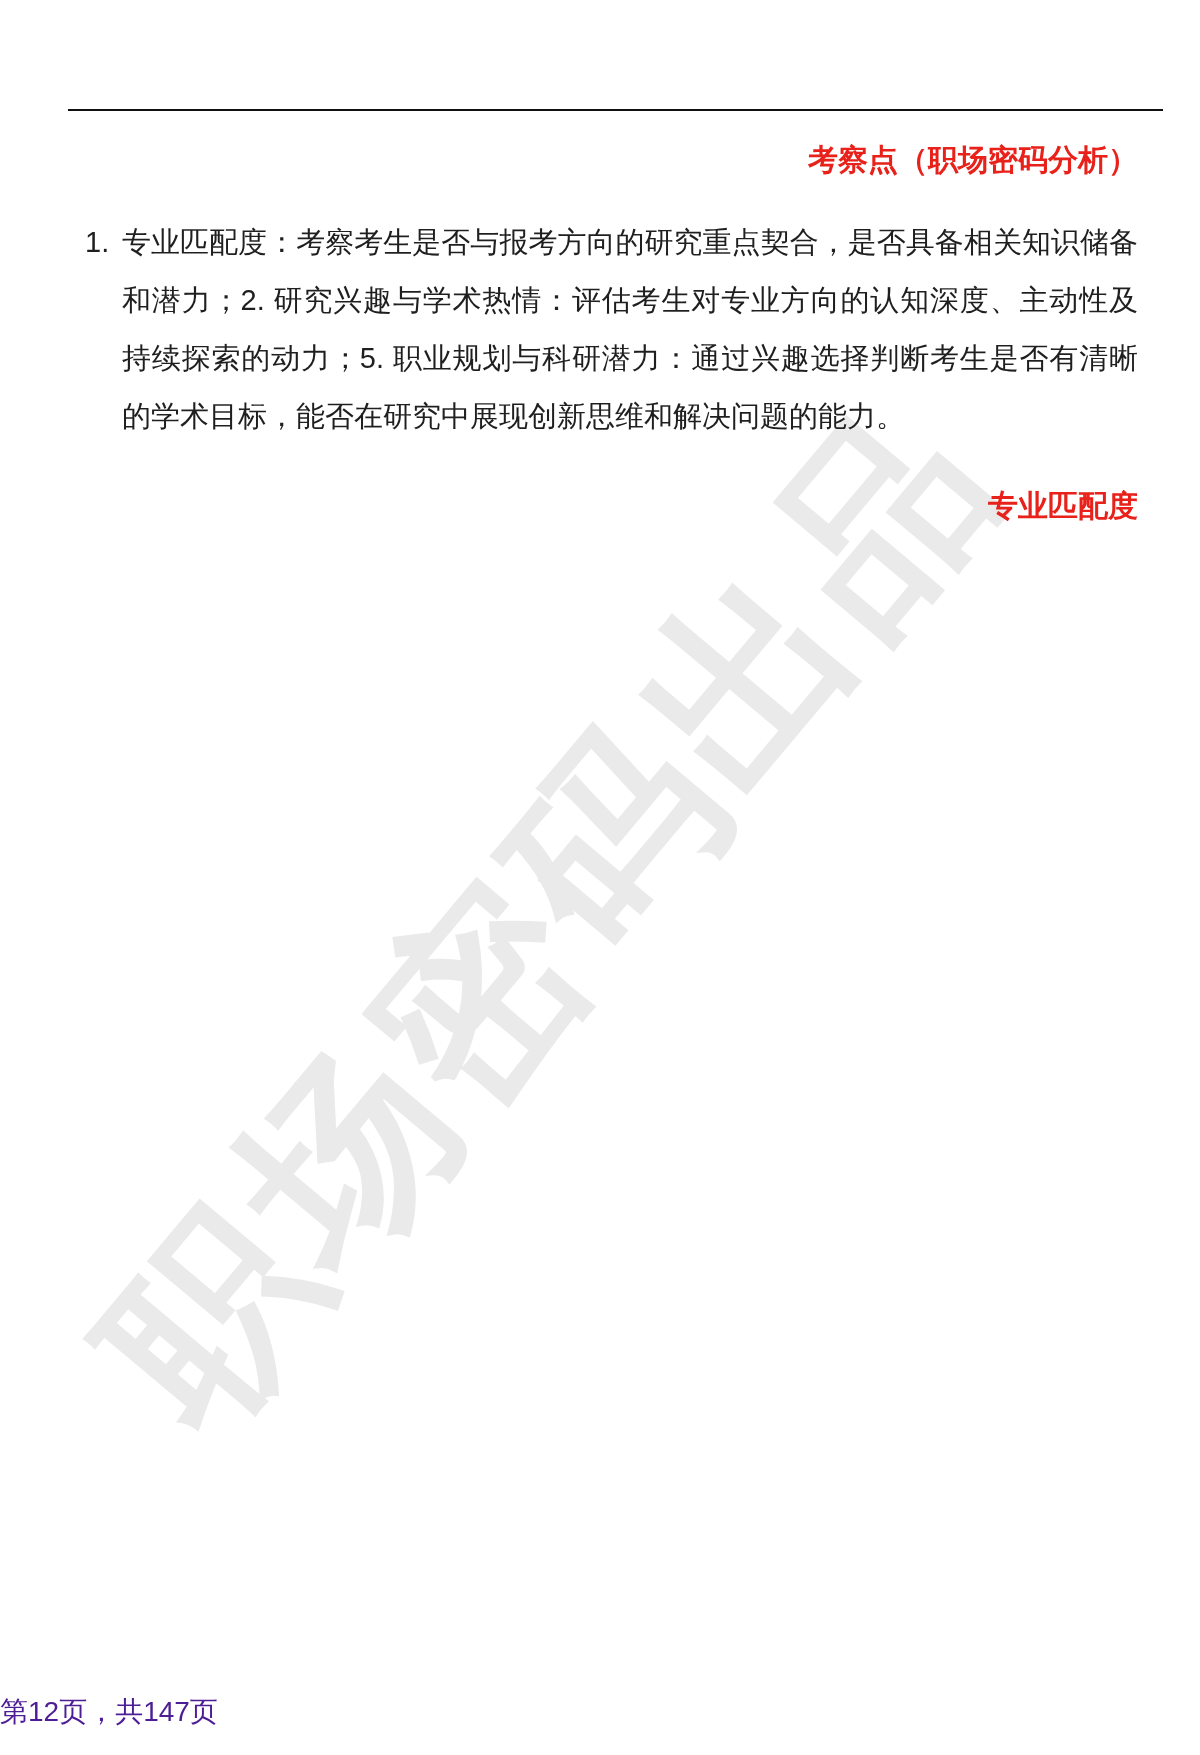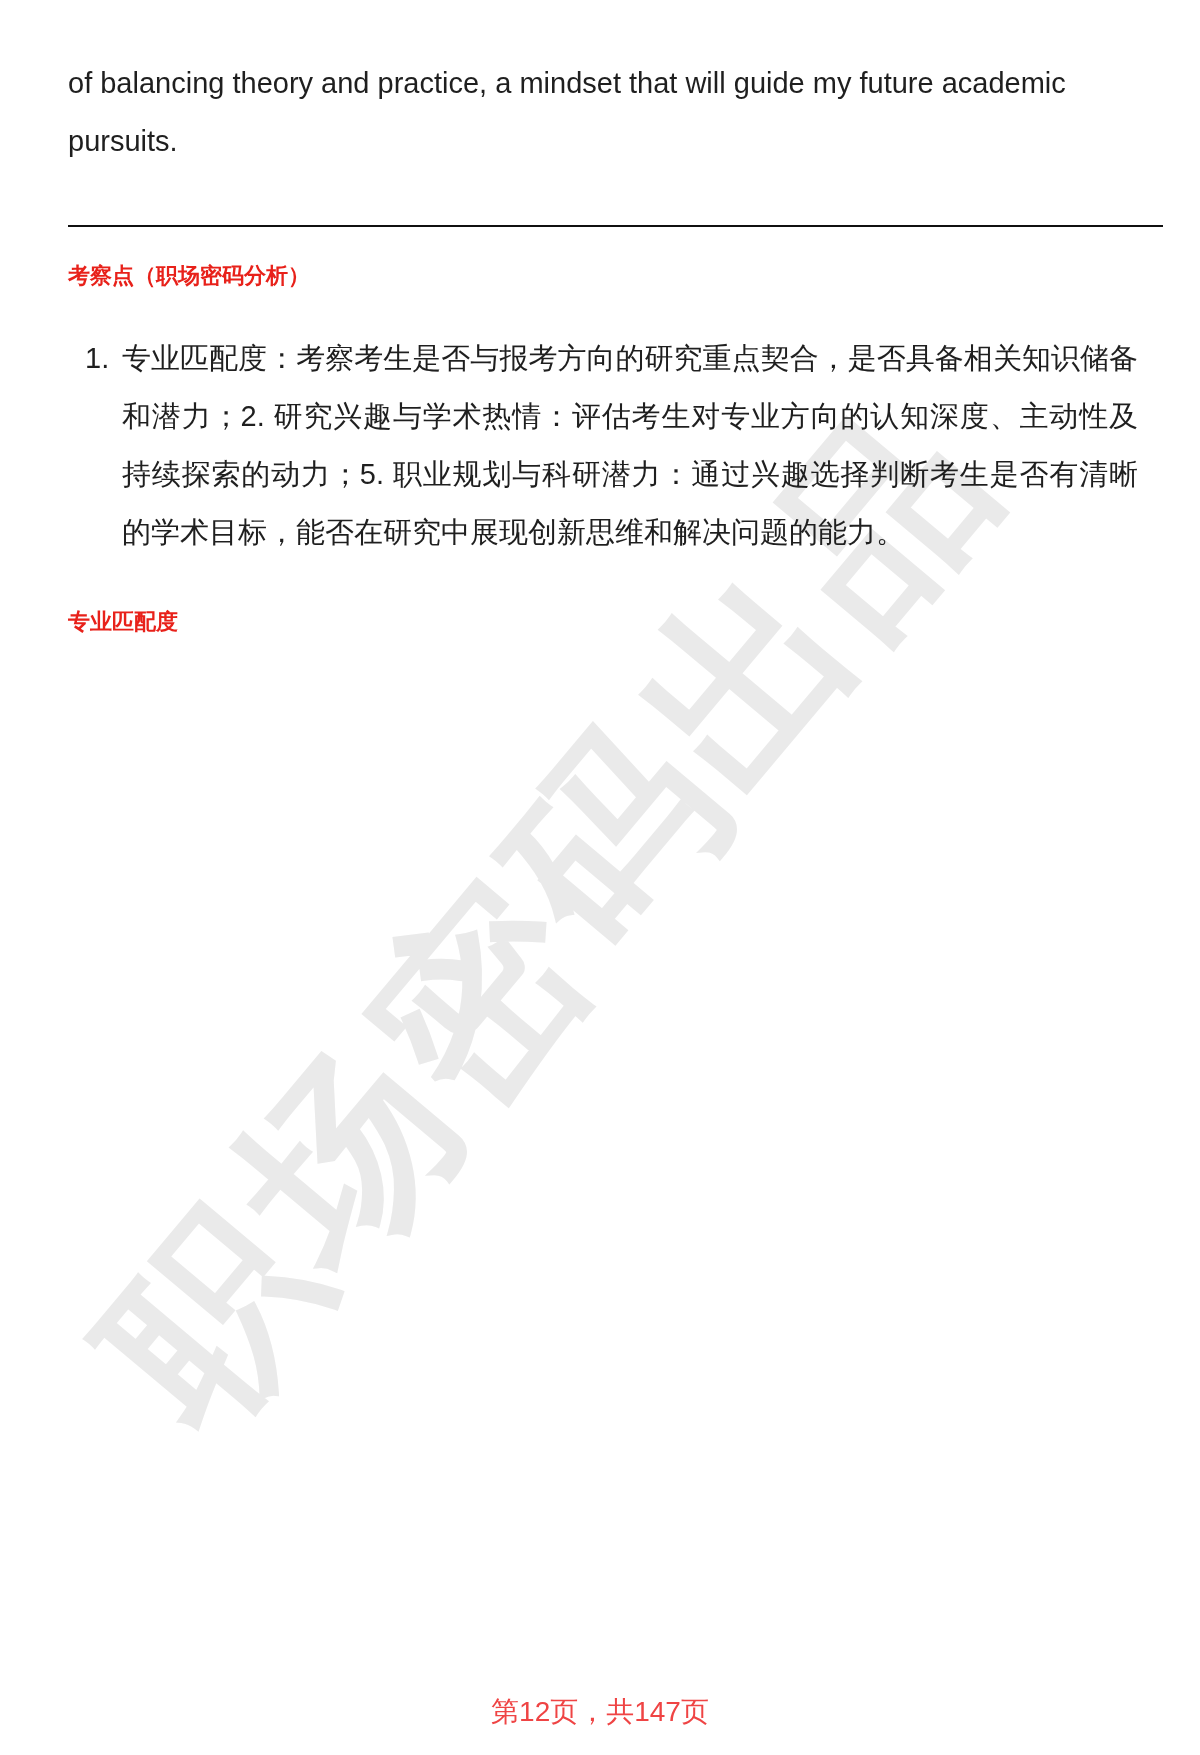--- a/index.html
+++ b/index.html
@@ -44,57 +44,55 @@
     height: 2px;
     background: #101010;
     width: 1095px;
   }
   .h-red {
     font-weight: bold;
     color: #e8211a;
     margin: 0;
   }
   .h-question { margin-top: 28px; font-size: 31px; line-height: 46px; }
-  .h-sub { font-size: 22px; line-height: 46px; }
+  .h-sub { font-size: 30px; line-height: 46px; text-align: right; }
   .h-examine { margin-top: 26px; }
   .h-reference { margin-top: 38px; }
   .olist { margin-top: 30px; }
   .list-row { display: flex; }
   .list-num {
     flex: 0 0 54px;
     box-sizing: border-box;
     padding-left: 17px;
     font-size: 29px;
     line-height: 58px;
     color: #1f1f1f;
   }
   .list-text { flex: 1; }
   .p-answer { margin-top: 26px; }
   .footer {
     position: absolute;
     left: 0;
     top: 1692px;
     width: 100%;
-    text-align: center;
     font-size: 28px;
     line-height: 40px;
-    color: #ef4444;
+    color: #4c1d95;
     z-index: 1;
   }
 </style>
 </head>
 <body>
 
 <div class="page">
 
   <div class="watermark">职场密码出品</div>
 
   <div class="content">
 
-    <p class="p-body p-en">of balancing theory and practice, a mindset that will guide my future academic pursuits.</p>
 
 
 
     <div class="divider"></div>
 
 
     <h3 class="h-red h-sub h-examine">考察点（职场密码分析）</h3>
 
     <div class="olist">
       <div class="list-row">

